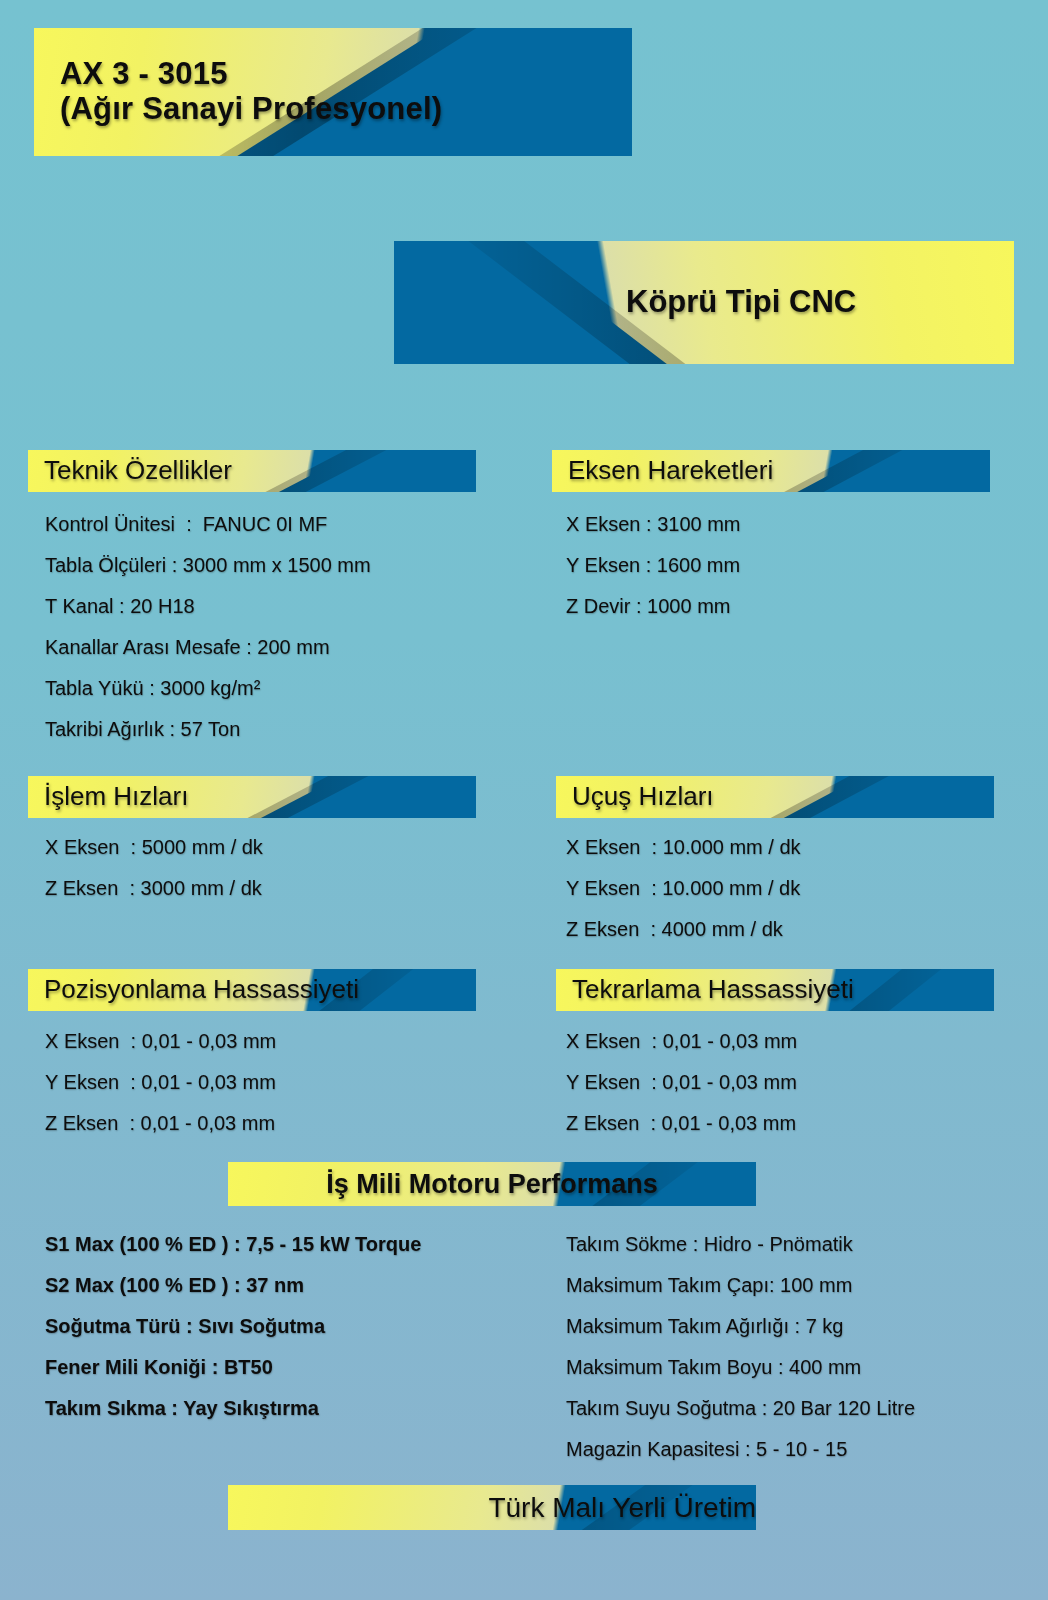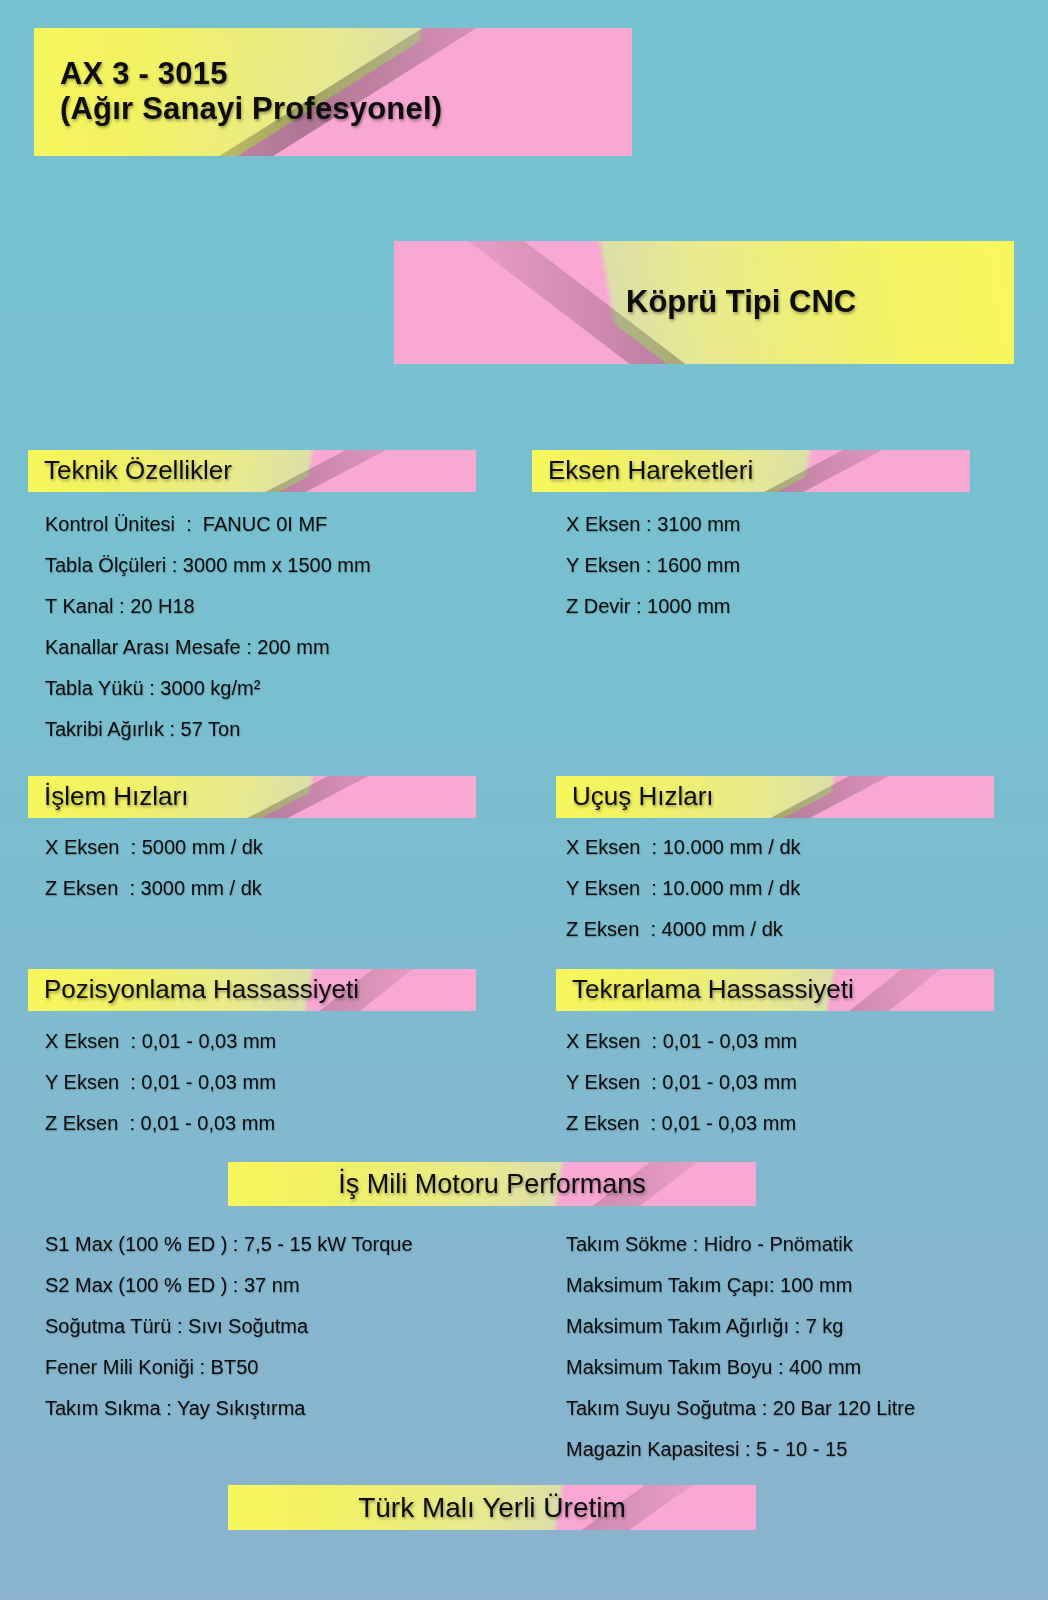--- a/index.html
+++ b/index.html
@@ -17,21 +17,21 @@
     position: relative;
     overflow: hidden;
   }
 
   
   .banner {
     position: absolute;
     display: flex;
     align-items: center;
     overflow: hidden;
-    background: #f9a8d4;
+    background: #0369a1;
   }
   
   .banner::before {
     content: "";
     position: absolute;
     inset: 0;
     background: linear-gradient(100deg, #f7f75c 0%, #f2f263 18%, #e8e98f 48%, #dcdfa8 62%, rgba(220,223,168,0) 63%);
     -webkit-clip-path: polygon(0 0, var(--foldTop, 62%) 0, var(--foldBot, 30%) 100%, 0 100%);
     clip-path: polygon(0 0, var(--foldTop, 62%) 0, var(--foldBot, 30%) 100%, 0 100%);
   }
@@ -84,61 +84,61 @@
 
   
   .sec-head {
     height: 42px;
     --foldTop: 74%; --foldBot: 56%;
     padding-left: 16px;
   }
   .sec-head .btxt { font-size: 26px; font-weight: 400; }
 
   #head-teknik   { left: 28px;  top: 450px; width: 448px; }
-  #head-eksen    { left: 532px; top: 450px; width: 438px; text-align: center; }
+  #head-eksen    { left: 552px; top: 450px; width: 438px; text-align: center; }
   #head-islem    { left: 28px;  top: 776px; width: 448px; text-align: center; --foldTop: 70%; --foldBot: 52%; }
   #head-ucus     { left: 556px; top: 776px; width: 438px; --foldTop: 70%; --foldBot: 52%; }
   #head-pozisyon { left: 28px;  top: 969px; width: 448px; --foldTop: 80%; --foldBot: 68%; }
   #head-tekrar   { left: 556px; top: 969px; width: 438px; --foldTop: 82%; --foldBot: 70%; }
 
   
   #head-mili {
     left: 228px; top: 1162px; width: 528px; height: 44px;
     --foldTop: 83%; --foldBot: 72%;
     padding-left: 0;
     justify-content: center;
   }
-  #head-mili .btxt { font-size: 27px; font-weight: 400; }
+  #head-mili .btxt { font-size: 27px; font-weight: 700; }
 
   
   #footer-banner {
     left: 228px; top: 1485px; width: 528px; height: 45px;
     --foldTop: 82%; --foldBot: 70%;
     padding-left: 0;
-    justify-content: center;
+    justify-content: flex-end;
   }
   #footer-banner .btxt { font-size: 28px; font-weight: 500; }
 
   
   .spec-list { position: absolute; }
   .spec-list .row {
     font-size: 20px;
     line-height: 41px;
     white-space: pre;
     text-shadow: 0.5px 1px 1.5px rgba(0,0,0,0.28);
   }
 
   #list-teknik   { left: 45px;  top: 504px;  }
   #list-eksen    { left: 566px; top: 504px;  }
   #list-islem    { left: 45px;  top: 827px;  }
   #list-ucus     { left: 566px; top: 827px;  }
   #list-pozisyon { left: 45px;  top: 1021px; }
   #list-tekrar   { left: 566px; top: 1021px; }
 
-  #list-mili-left  { left: 45px;  top: 1224px; }
+  #list-mili-left  { left: 45px;  top: 1224px; font-weight: bold; }
   #list-mili-right { left: 566px; top: 1224px; }
 </style>
 </head>
 <body>
 
 <div class="banner" id="title-banner">
   <div class="btxt">AX 3 - 3015
   (Ağır Sanayi Profesyonel)</div>
 </div>
 

